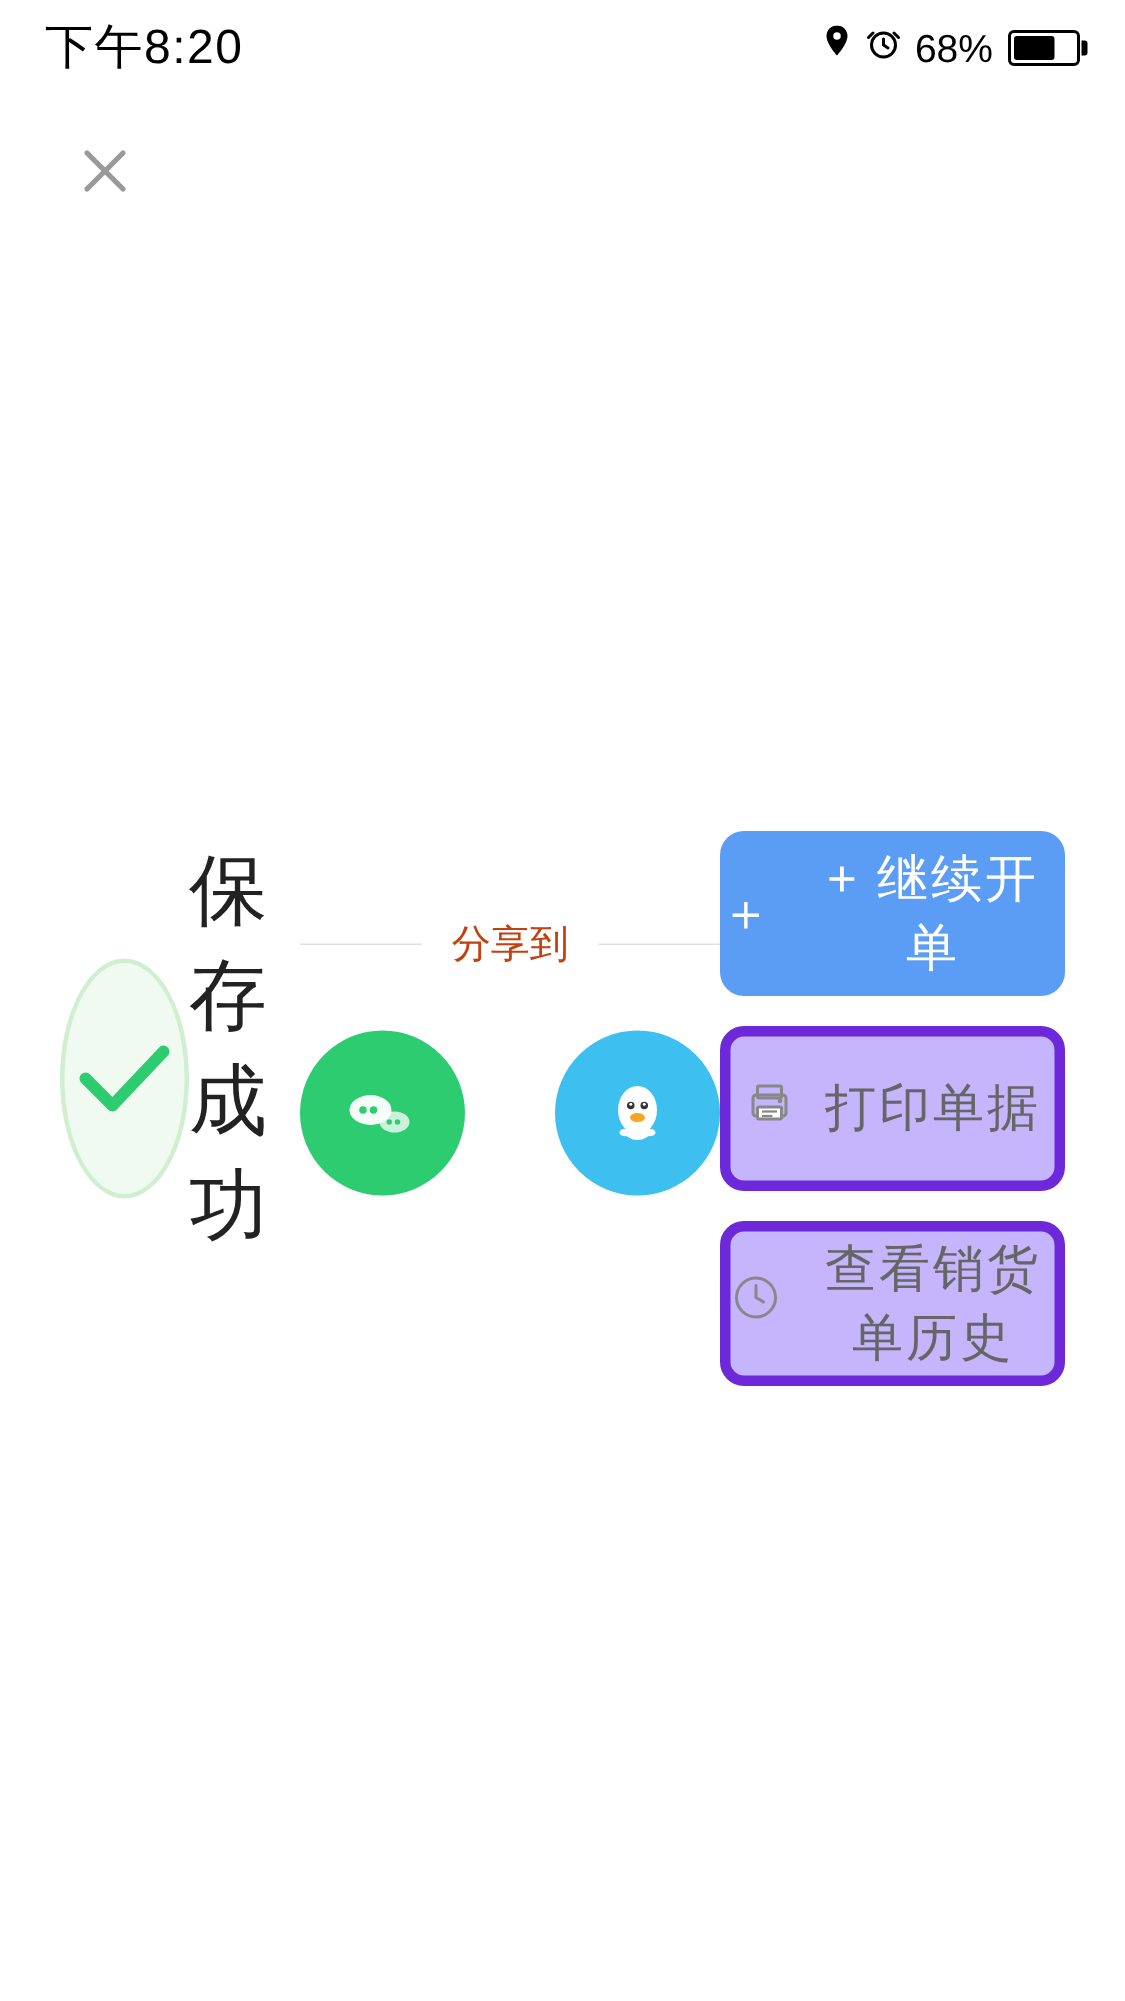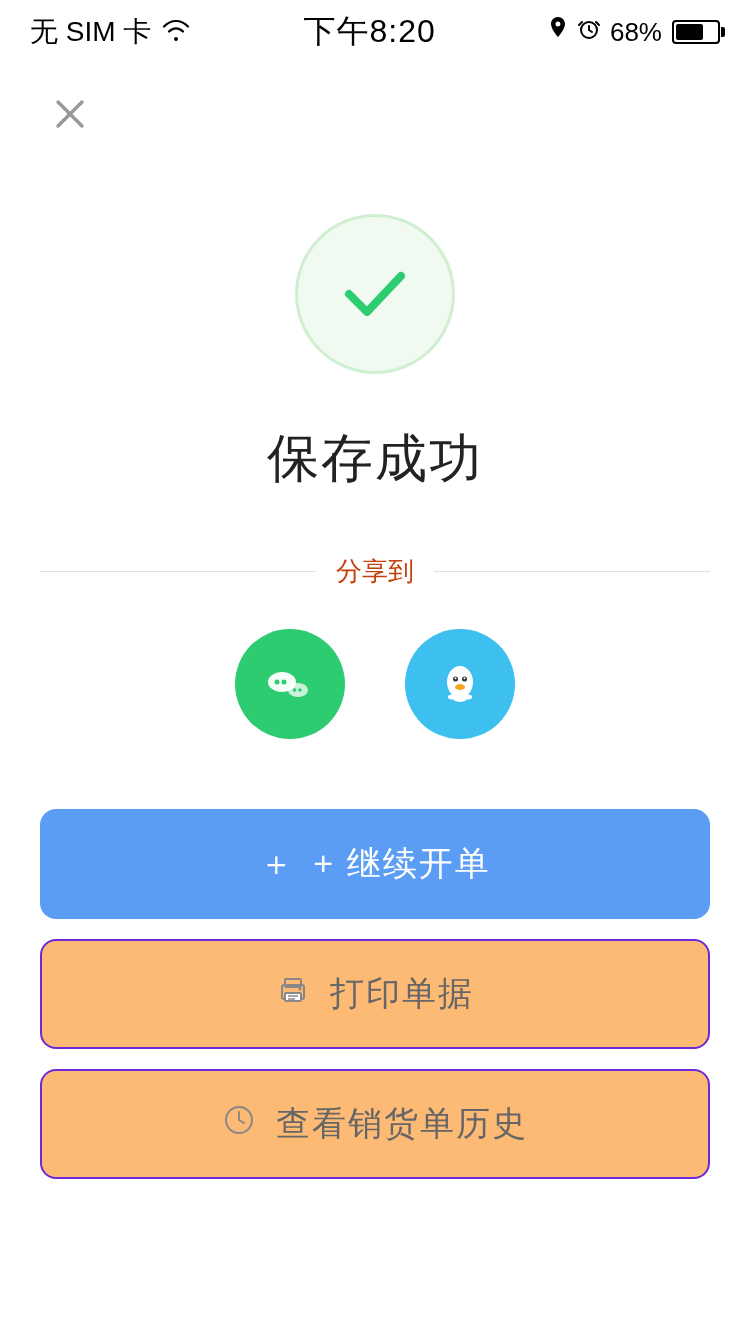--- a/index.html
+++ b/index.html
@@ -118,21 +118,20 @@
 
     .close-btn svg {
       width: 36px;
       height: 36px;
     }
 
     
     .main-content {
       flex: 1;
       display: flex;
-      flex-direction: column;
       align-items: center;
       padding: 20px 40px 60px;
     }
 
     
     .success-icon-container {
       width: 160px;
       height: 160px;
       border-radius: 50%;
       background: #f0faf0;
@@ -231,48 +230,38 @@
       border: none;
       outline: none;
     }
 
     .btn-primary {
       background: #5b9cf5;
       color: #ffffff;
     }
 
     .btn-secondary {
-      background: #fdba74;
+      background: #c4b5fd;
       color: #666;
-      border: 2px solid #6d28d9;
+      border: 7px solid #6d28d9;
     }
 
     .btn-icon {
       font-size: 34px;
     }
 
     .btn-label {
       font-size: 34px;
       letter-spacing: 2px;
     }
   </style>
 </head>
 <body>
 
 <div class="status-bar">
-  <div class="status-left">
-    <span>无 SIM 卡</span>
-    <span class="wifi-icon">
-      <svg width="30" height="22" viewBox="0 0 30 22" fill="none">
-        <path d="M15 18a2 2 0 1 1 0 4 2 2 0 0 1 0-4z" fill="#000"></path>
-        <path d="M8 12.5C9.9 10.5 12.3 9.3 15 9.3s5.1 1.2 7 3.2" stroke="#000" stroke-width="2.2" fill="none" stroke-linecap="round"></path>
-        <path d="M3 7.5C6.3 4.1 10.4 2 15 2s8.7 2.1 12 5.5" stroke="#000" stroke-width="2.2" fill="none" stroke-linecap="round"></path>
-      </svg>
-    </span>
-  </div>
   <div class="status-center">下午8:20</div>
   <div class="status-right">
     <span class="location-icon">
       <svg width="20" height="24" viewBox="0 0 20 24" fill="none">
         <path d="M10 0C6.1 0 3 3.1 3 7c0 5.3 7 13 7 13s7-7.7 7-13c0-3.9-3.1-7-7-7zm0 9.5a2.5 2.5 0 1 1 0-5 2.5 2.5 0 0 1 0 5z" fill="#000"></path>
       </svg>
     </span>
     <span class="alarm-icon">
       <svg width="22" height="22" viewBox="0 0 22 22" fill="none">
         <circle cx="11" cy="12" r="8" stroke="#000" stroke-width="2" fill="none"></circle>

